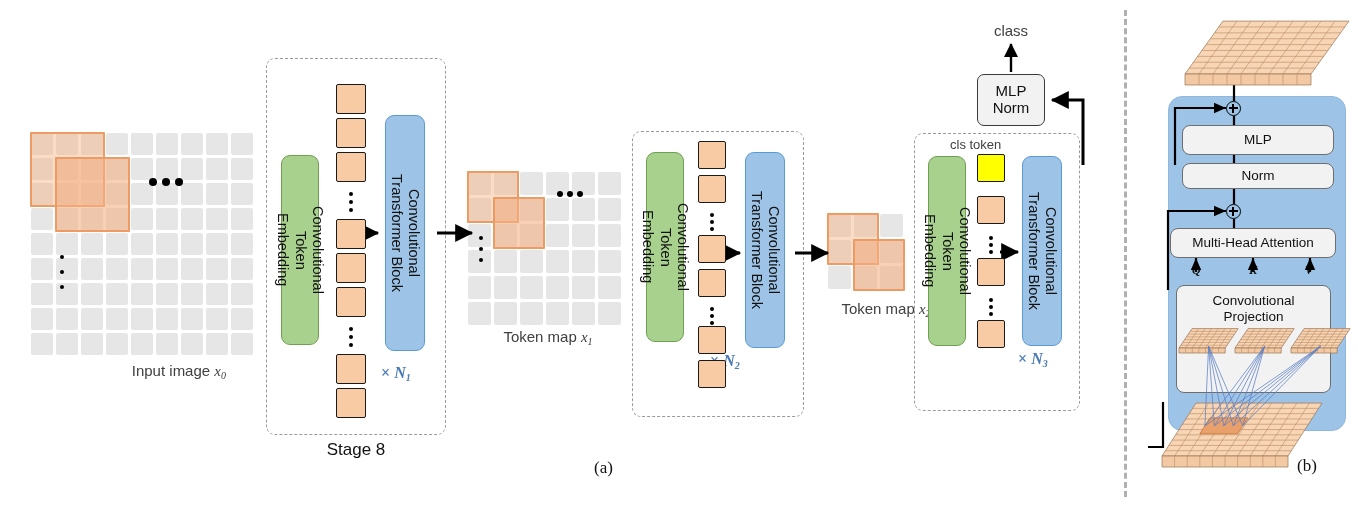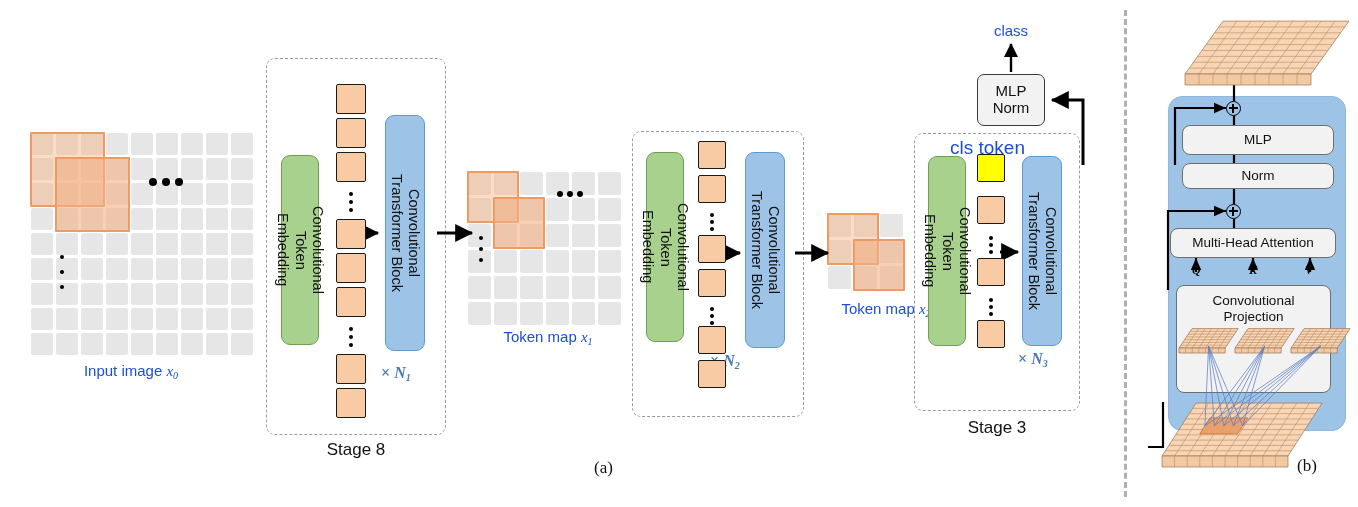--- a/index.html
+++ b/index.html
@@ -5,21 +5,21 @@
   html,body{margin:0;padding:0;}
   body{
     width:1358px;height:507px;background:#ffffff;
     font-family:"Liberation Sans","DejaVu Sans",sans-serif;
     color:#000;overflow:hidden;position:relative;
   }
   .root{position:absolute;inset:0;}
   .abs{position:absolute;}
 
   
-  .lbl{font-size:15px;color:#1d4ed8;white-space:nowrap;}
+  .lbl{font-size:15px;color:#404040;white-space:nowrap;}
   .ital{font-style:italic;font-family:"Liberation Serif","DejaVu Serif",serif;}
   .sub{font-size:10px;vertical-align:-0.25em;font-style:italic;
        font-family:"Liberation Serif","DejaVu Serif",serif;}
 
   
   .grid{display:grid;gap:3px;}
   .cell{background:#e6e6e6;border-radius:2px;}
 
   
   .patch{position:absolute;border:2px solid #ed9b63;
@@ -183,21 +183,21 @@
         <i></i>
       </div>
       <div class="vdots" style="left: 28px; top: 122px; height: 34px; width: 5px;">
         <i></i>
         <i></i>
         <i></i>
       </div>
     </div>
   <div class="abs" style="left:31px;top:133px;width:0;height:0;"></div>
 
-  <div class="abs lbl" style="left:36px;top:362px;width:190px;text-align:center;">
+  <div class="abs lbl" style="left:36px;top:362px;width:190px;text-align:right;">
     <span>Input image </span><span class="ital">x</span><span class="sub">0</span>
   </div>
 
   <div class="stagebox" style="left:266px;top:58px;width:180px;height:377px;"></div>
   <div class="module mod-green" style="left:281px;top:155px;width:38px;height:190px;">
     <span class="vtext">Convolutional
 Token
 Embedding</span>
   </div>
   <div class="module mod-blue" style="left:385px;top:115px;width:40px;height:236px;">
@@ -294,35 +294,34 @@
         <div class="cell"></div>
       </div>
       <div class="patch " style="left: -1.5px; top: -1.5px; width: 52px; height: 52px;"></div>
       <div class="patch patch2" style="left: 24.5px; top: 24.5px; width: 52px; height: 52px;"></div>
     </div>
   <div class="abs lbl" style="left:806px;top:300px;width:160px;text-align:center;">
     <span>Token map </span><span class="ital">x</span><span class="sub">2</span>
   </div>
 
   <div class="stagebox" style="left:914px;top:133px;width:166px;height:278px;"></div>
-  <div class="abs lbl" style="left:950px;top:137px;font-size:19px;">cls token</div>
+  <div class="abs lbl" style="left:950px;top:137px;font-size:13px;">cls token</div>
   <div class="module mod-green" style="left:928px;top:156px;width:38px;height:190px;">
     <span class="vtext">Convolutional
 Token
 Embedding</span>
   </div>
   <div class="module mod-blue" style="left:1022px;top:156px;width:40px;height:190px;">
     <span class="vtext">Convolutional
 Transformer Block</span>
   </div>
   <div class="xn" style="left:1018px;top:350px;">
     <span>×</span>
     <span class="n">N</span><span class="sub">3</span>
   </div>
-  <div class="stage-lbl" style="left:914px;top:418px;width:166px;text-align:center;">Stage 3</div>
 
   <div class="mlphead" style="left:977px;top:74px;width:68px;height:52px;">
     <div>MLP</div>
     <div>Norm</div>
   </div>
   <div class="abs lbl" style="left:977px;top:22px;width:68px;text-align:center;">class</div>
 
   <div class="panel-lbl" style="left:594px;top:458px;">(a)</div>
 
   <div class="divider" style="left:1124px;top:10px;height:487px;"></div>

